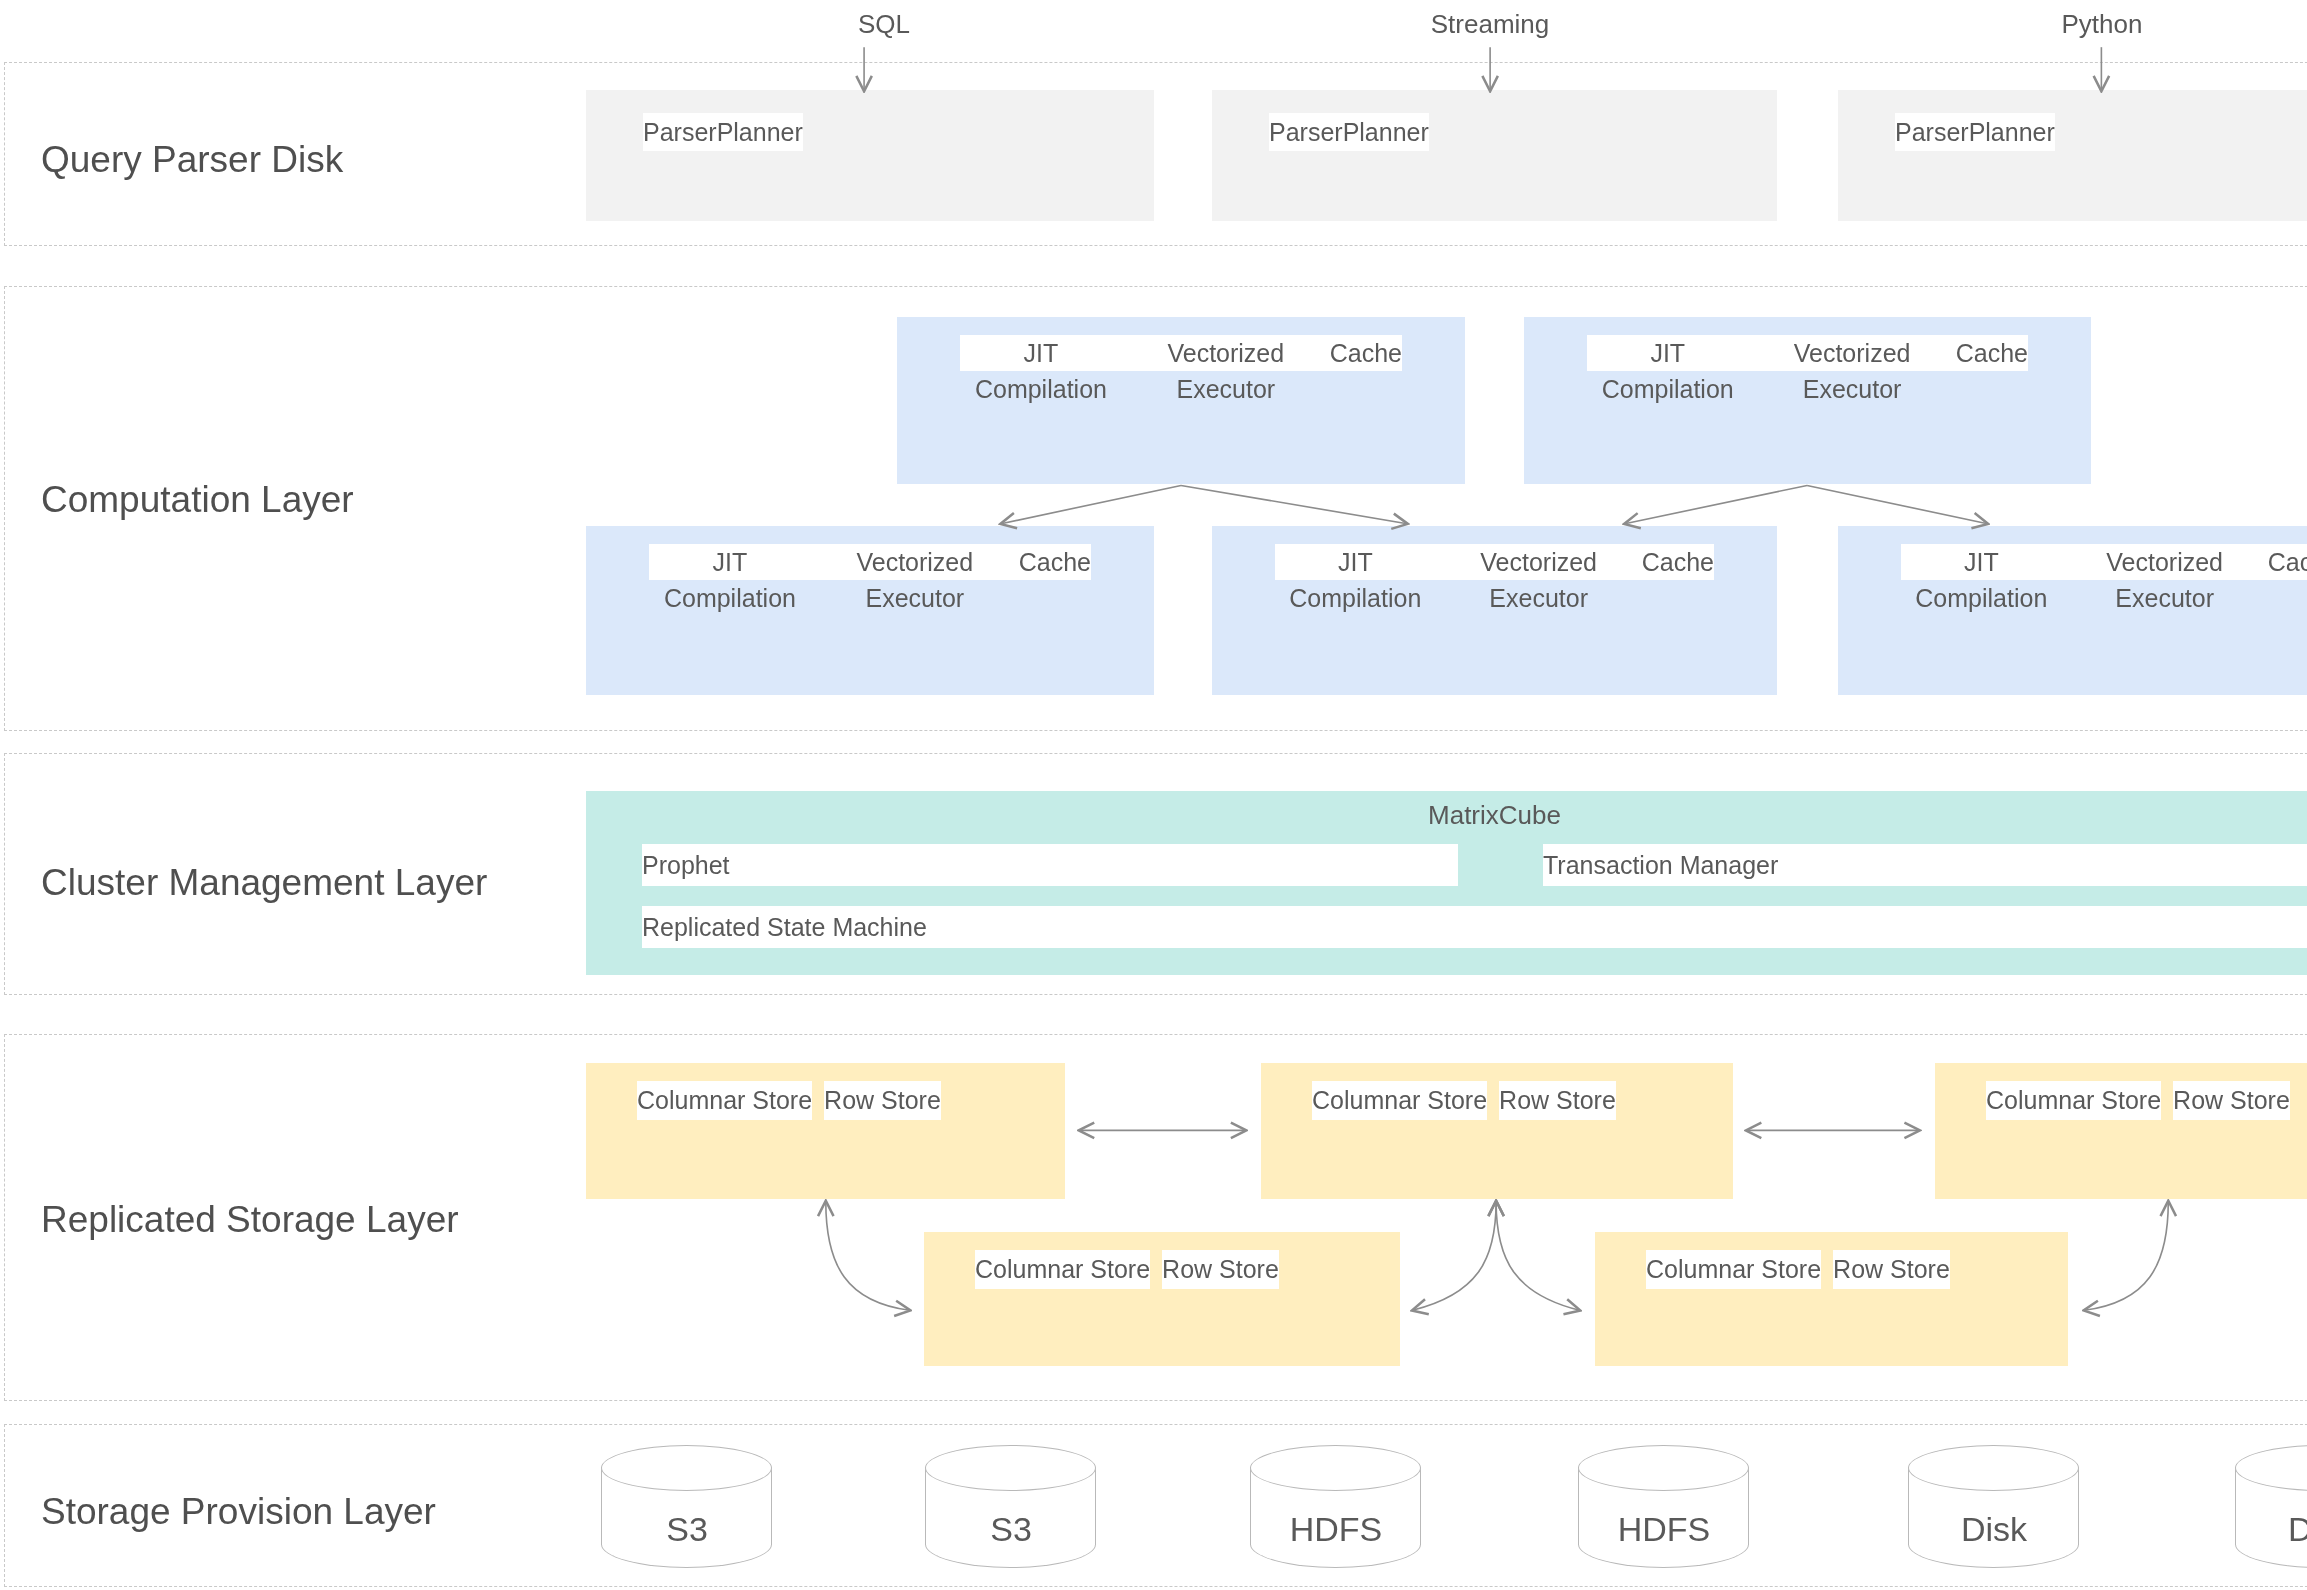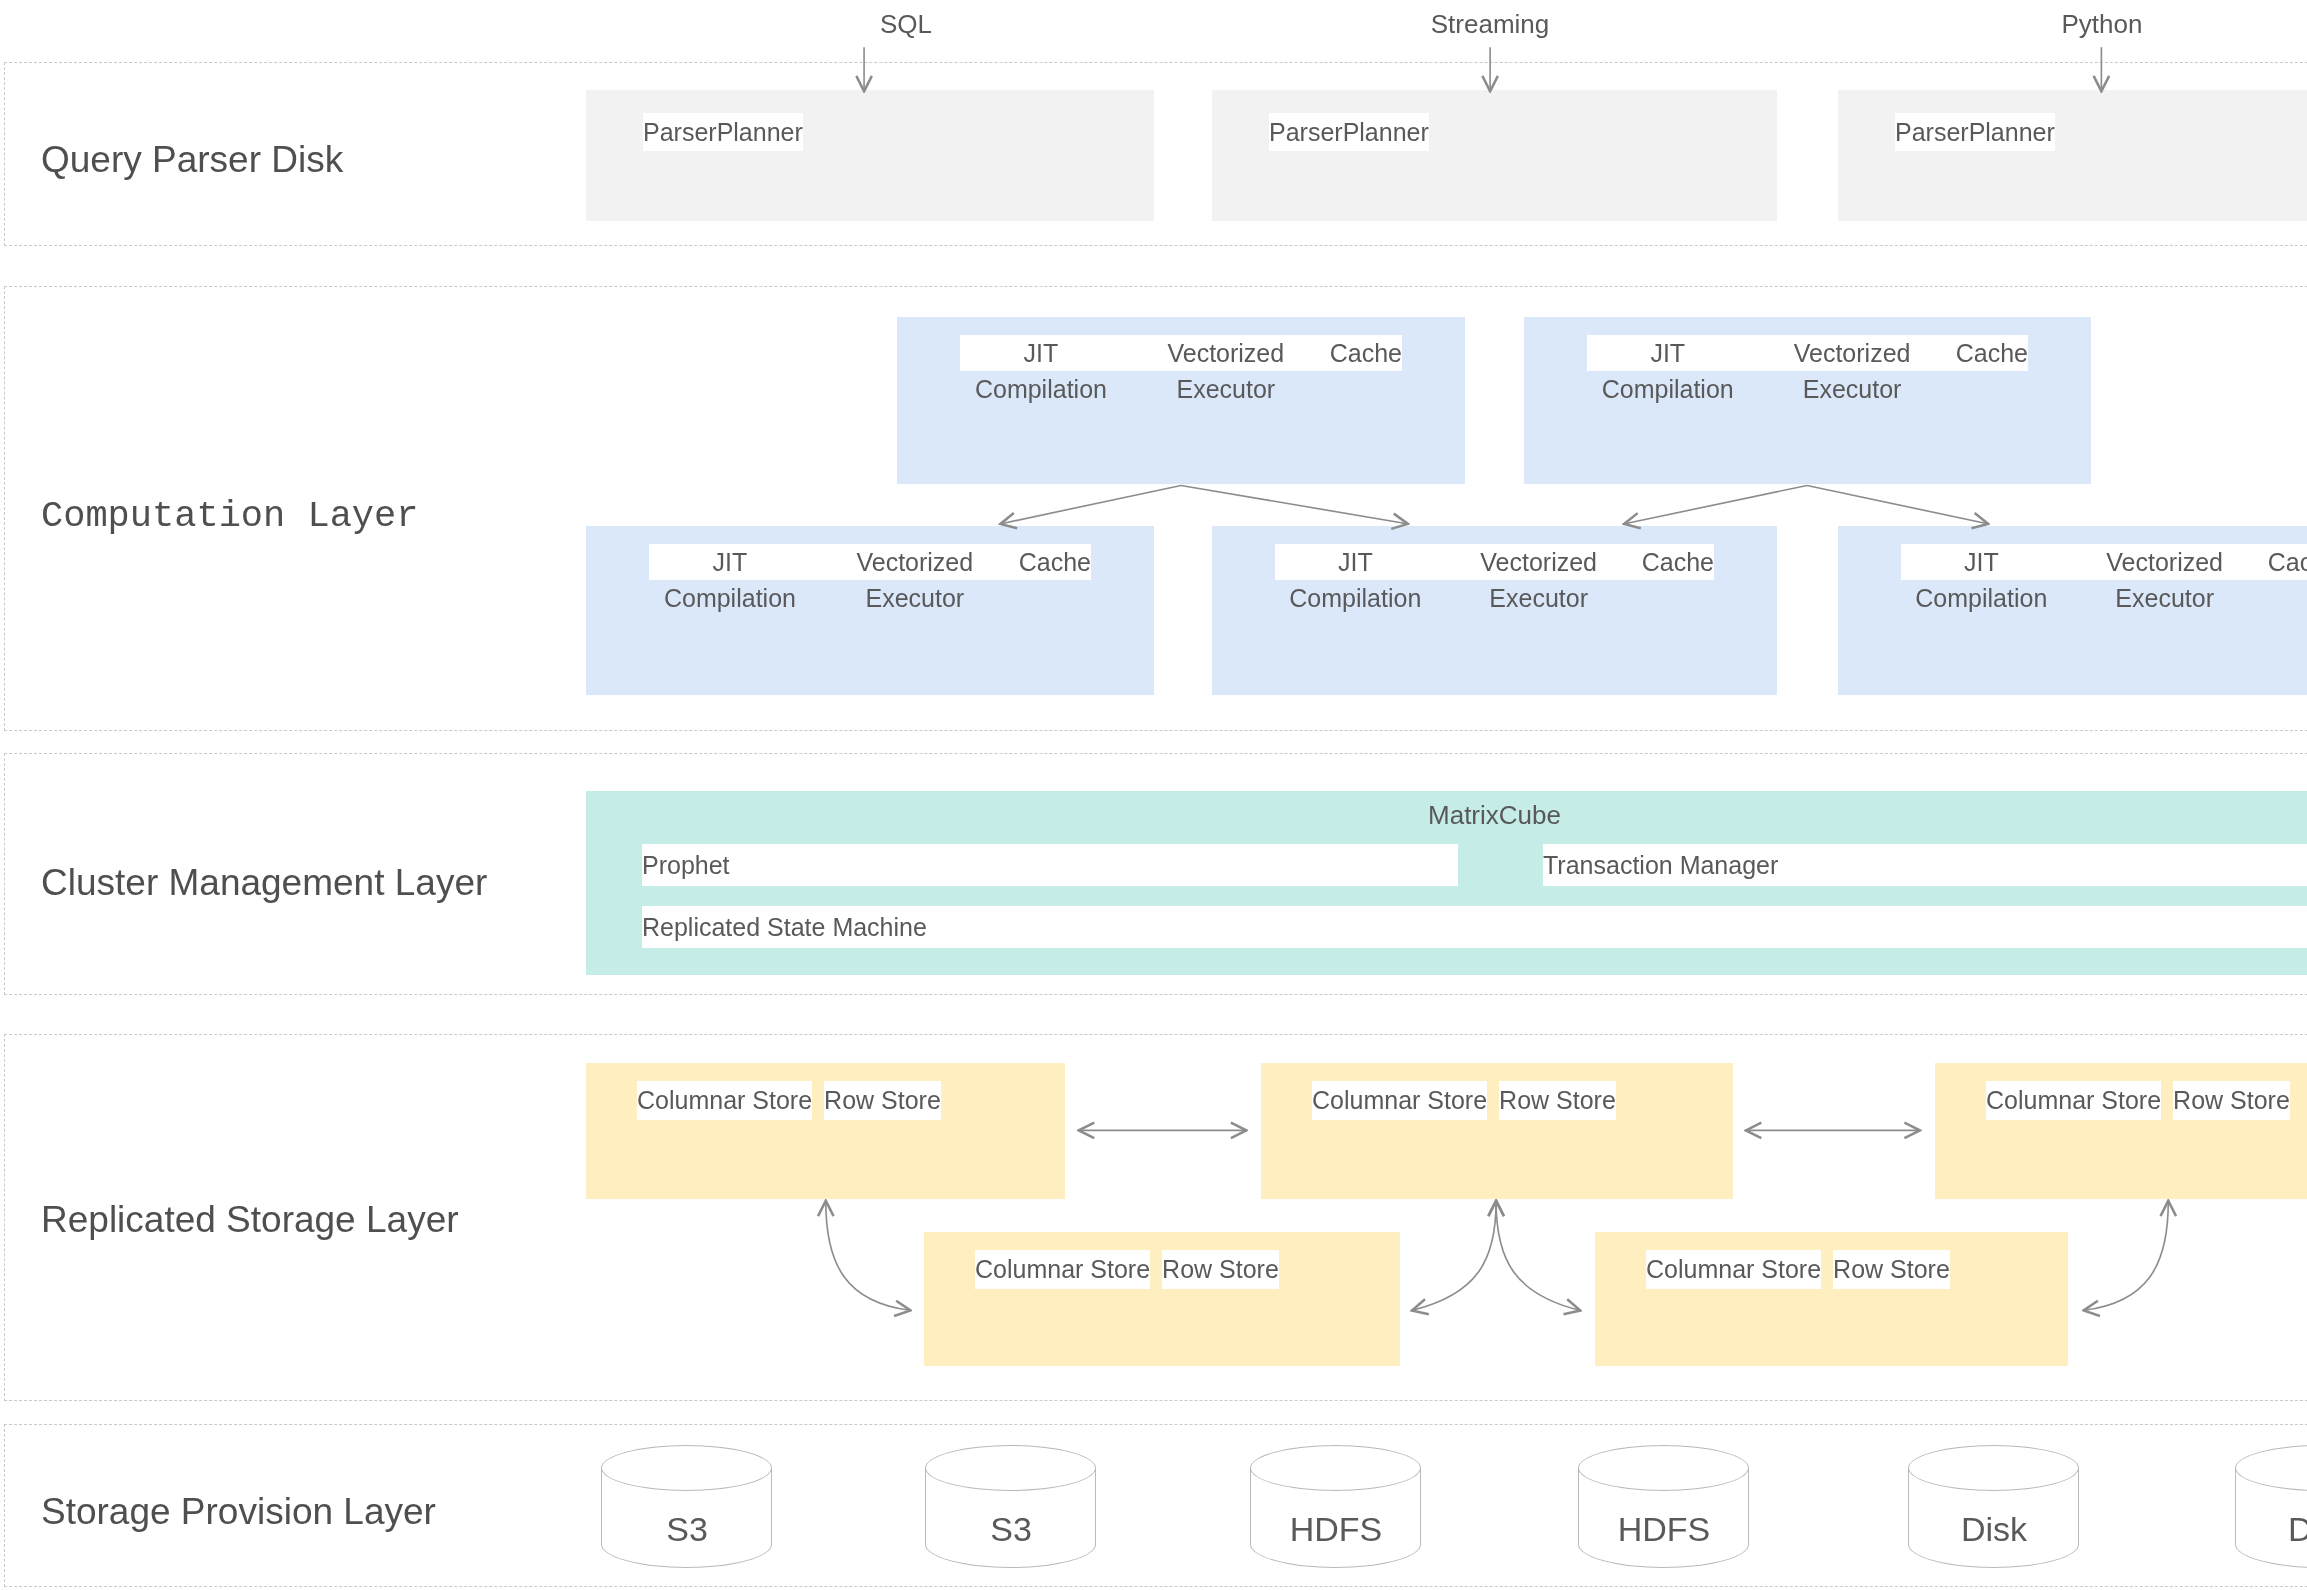--- a/index.html
+++ b/index.html
@@ -41,26 +41,26 @@
 
 <div id="canvas">
 
   <div class="layer" style="top:62px;height:184px;"></div>
   <div class="layer" style="top:286px;height:445px;"></div>
   <div class="layer" style="top:753px;height:242px;"></div>
   <div class="layer" style="top:1034px;height:367px;"></div>
   <div class="layer" style="top:1424px;height:163px;"></div>
 
   <div class="layer-label" style="top:139px;">Query Parser Disk</div>
-  <div class="layer-label" style="top:495px;font-family:Liberation Mono, monospace;">Computation Layer</div>
+  <div class="layer-label" style="top:479px;">Computation Layer</div>
   <div class="layer-label" style="top:862px;">Cluster Management Layer</div>
   <div class="layer-label" style="top:1199px;">Replicated Storage Layer</div>
   <div class="layer-label" style="top:1491px;">Storage Provision Layer</div>
 
-  <div class="input-label" style="left:906px;top:8.3px;">SQL</div>
+  <div class="input-label" style="left:884px;top:8.3px;">SQL</div>
   <div class="input-label" style="left:1490px;top:8.3px;">Streaming</div>
   <div class="input-label" style="left:2102px;top:8.3px;">Python</div>
 
   <div class="gbox" style="left:586px;top:90px;width:568px;height:131px;">
     <div class="row">Parser</div>
     <div class="row">Planner</div>
   </div>
   <div class="gbox" style="left:1212px;top:90px;width:565px;height:131px;">
     <div class="row">Parser</div>
     <div class="row">Planner</div>

